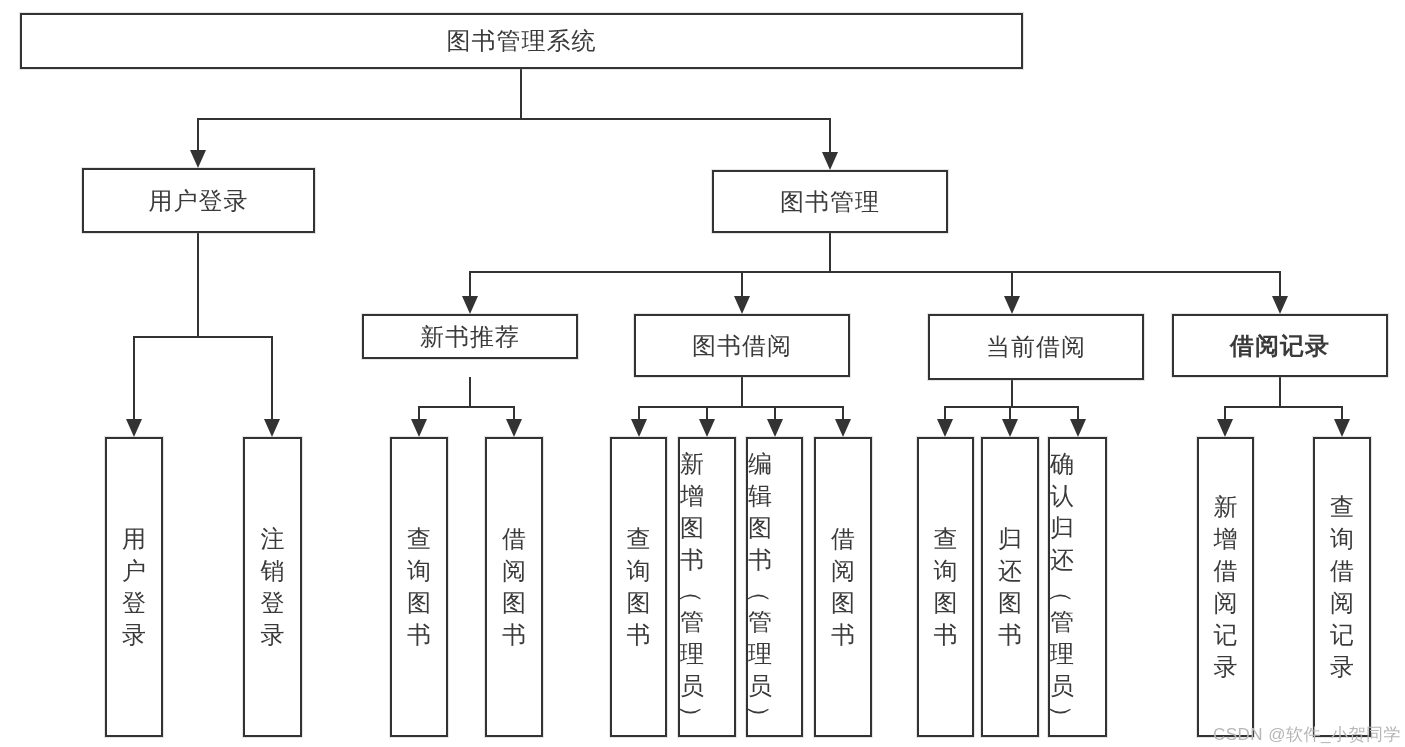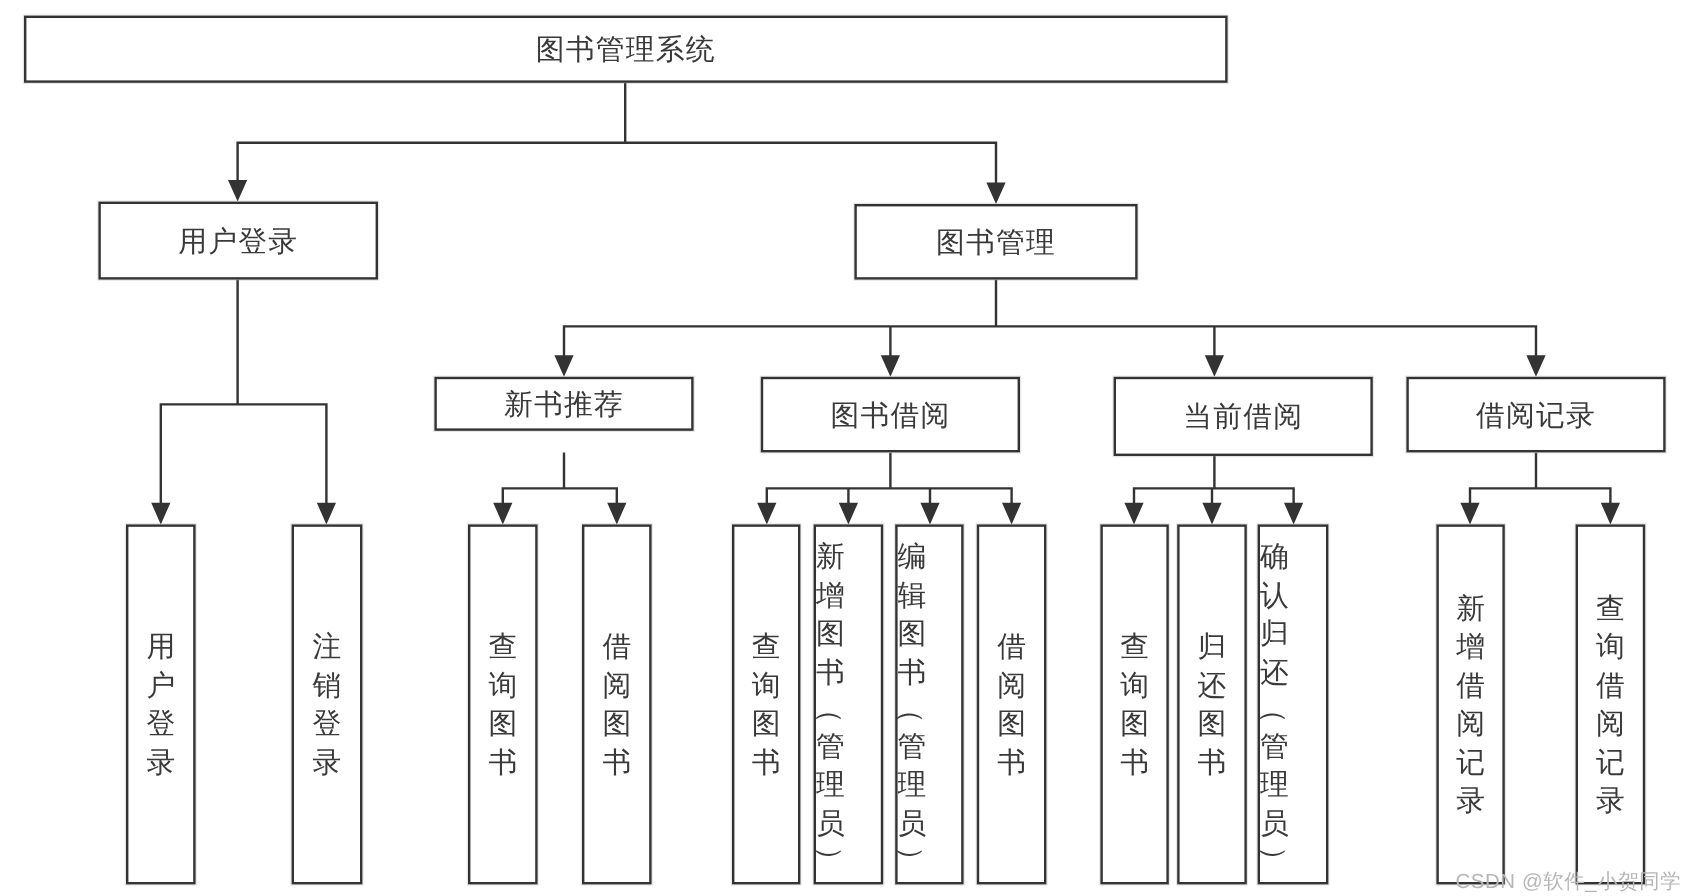--- a/index.html
+++ b/index.html
@@ -84,21 +84,21 @@
   </svg>
 
   <div class="box hbox" style="left:20px; top:13px; width:1003px; height:56px;">图书管理系统</div>
 
   <div class="box hbox" style="left:82px; top:168px; width:233px; height:65px;">用户登录</div>
   <div class="box hbox" style="left:712px; top:170px; width:236px; height:63px;">图书管理</div>
 
   <div class="box hbox" style="left:362px; top:314px; width:216px; height:45px;">新书推荐</div>
   <div class="box hbox" style="left:634px; top:314px; width:216px; height:63px;">图书借阅</div>
   <div class="box hbox" style="left:904px; top:314px; width:216px; height:66px;margin-left:24px;">当前借阅</div>
-  <div class="box hbox" style="left:1172px; top:314px; width:216px; height:63px;">借阅记录</div>
+  <div class="box hbox" style="left:1172px; top:314px; width:216px; height:63px;font-weight:bold;">借阅记录</div>
 
   <div class="box vbox" style="left:105px; top:437px; width:58px; height:300px;">
     <span class="vtext">
         <span class="ch">用</span>
         <span class="ch">户</span>
         <span class="ch">登</span>
         <span class="ch">录</span>
       </span>
   </div>
   <div class="box vbox" style="left:243px; top:437px; width:59px; height:300px;">

